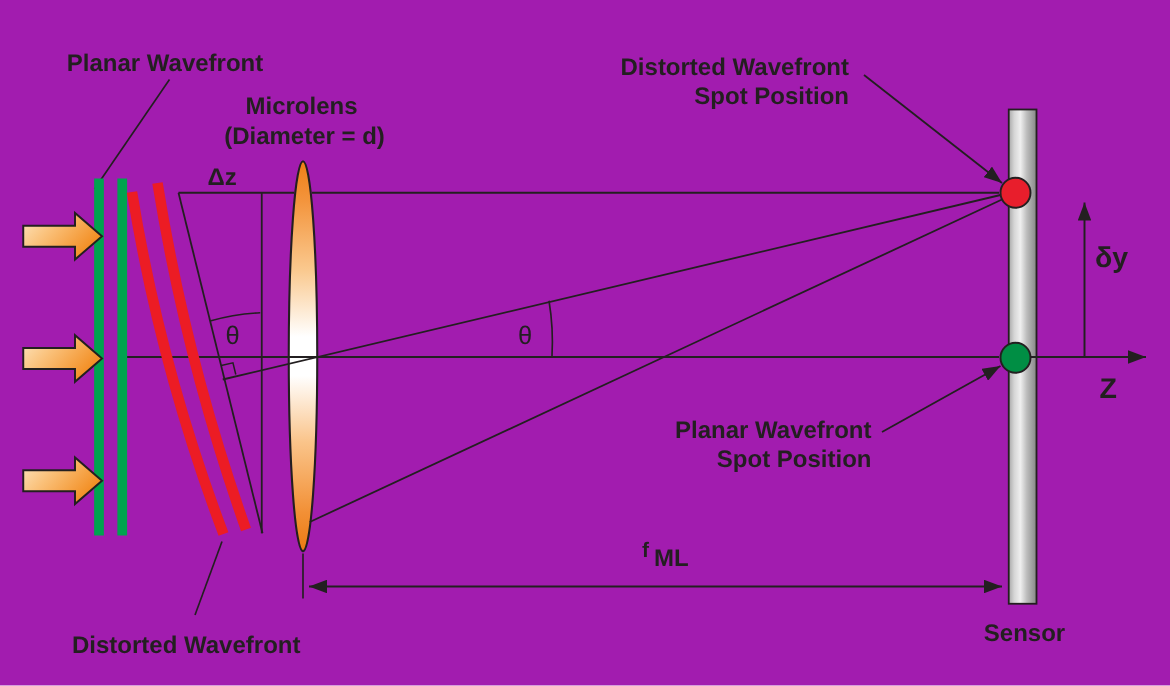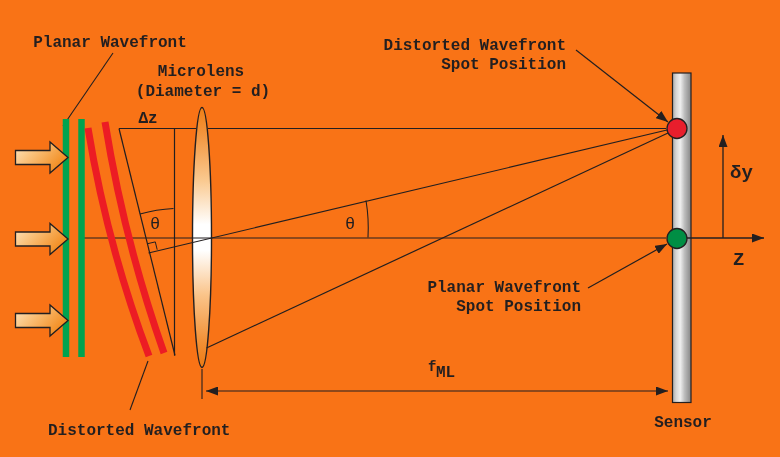--- a/index.html
+++ b/index.html
@@ -1,17 +1,17 @@
 <!DOCTYPE html>
 <html><head>
 <meta charset="utf-8">
 <style>
   html,body{margin:0;padding:0;background:#fff;}
-  .canvas{position:relative;width:780px;height:457px;background:#f97316;overflow:hidden;
-          font-family:Liberation Mono, monospace;}
+  .canvas{position:relative;width:780px;height:457px;background:#a21caf;overflow:hidden;
+          font-family:Liberation Sans, sans-serif;}
   svg text{fill:#231f20;}
   .lbl{font-size:16px;font-weight:bold;}
   .sym{font-size:17px;font-weight:normal;}
   .symb{font-size:16px;font-weight:bold;}
   .big{font-size:19px;font-weight:bold;}
   .f1{font-size:14px;font-weight:bold;}
   .f2{font-size:16px;font-weight:bold;}
 </style>
 </head>
 <body>

